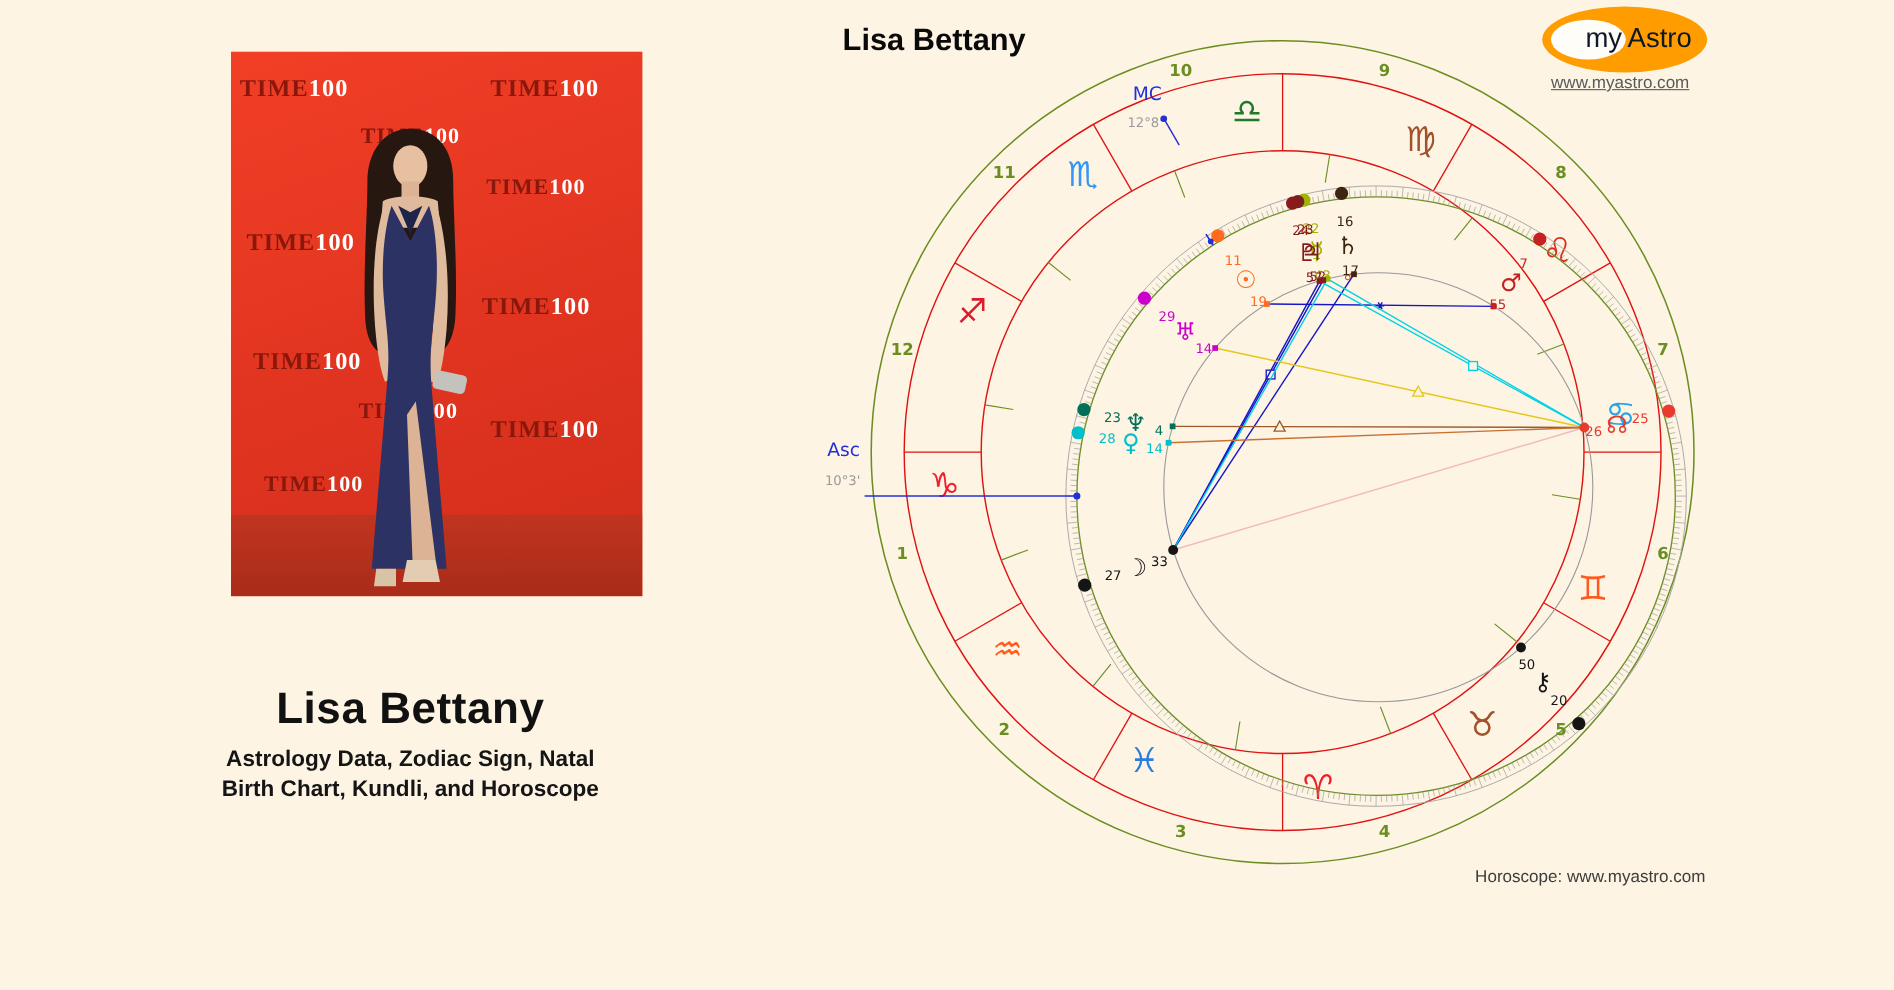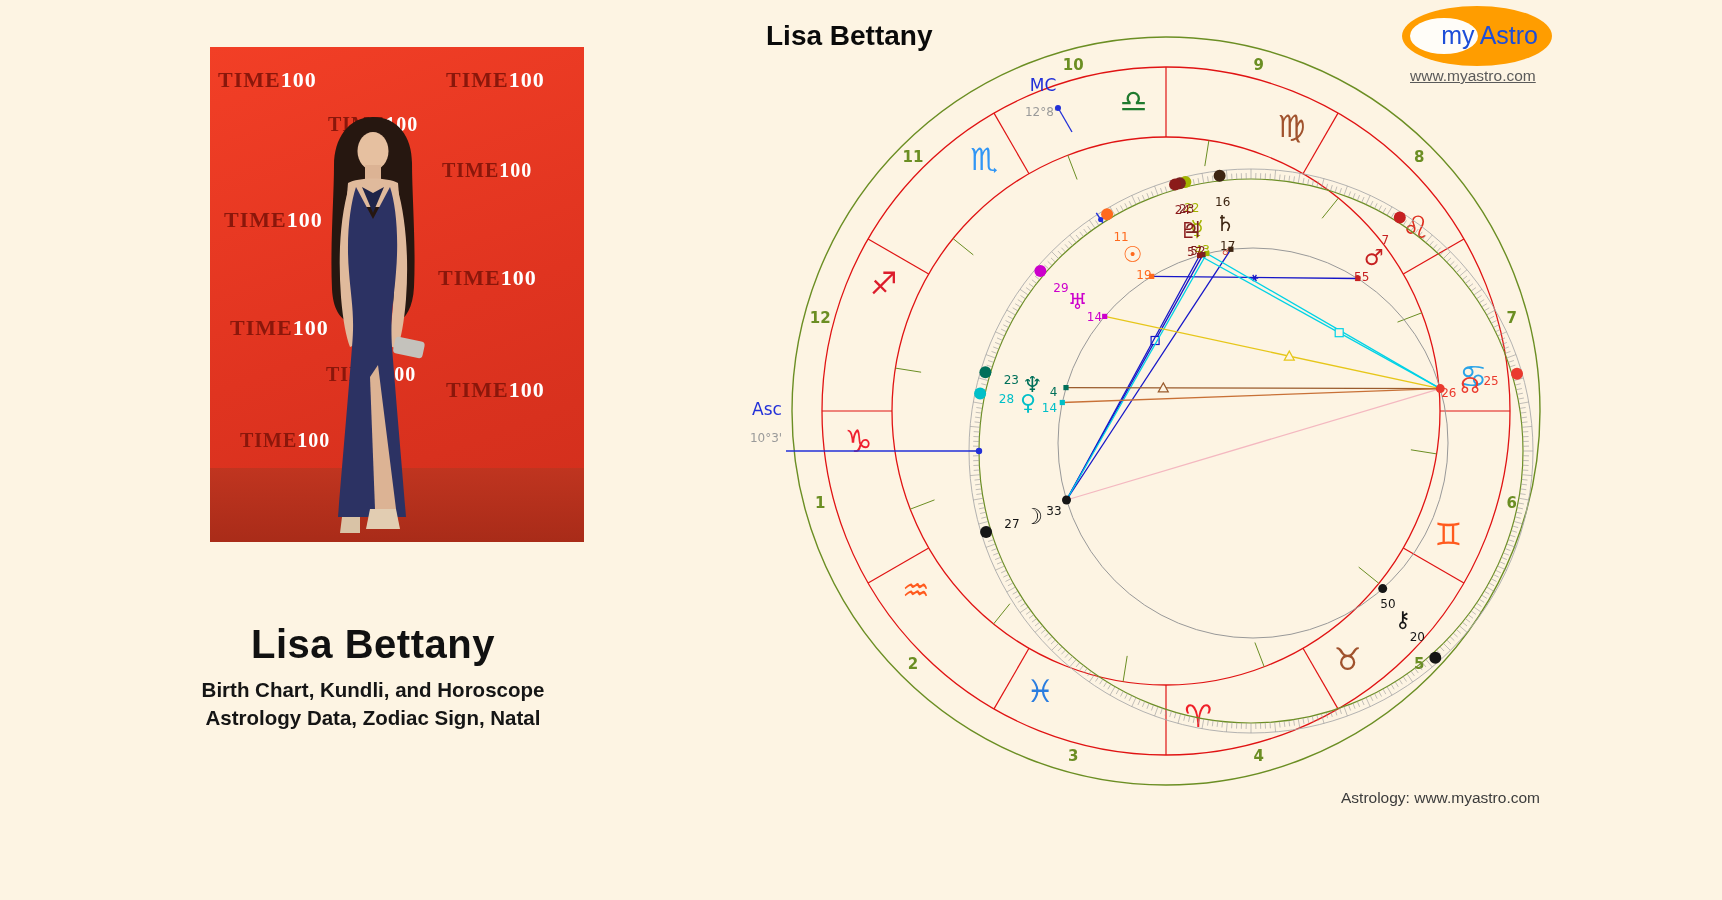--- a/index.html
+++ b/index.html
@@ -27,21 +27,21 @@
   .chart-header { position:absolute; left:766px; top:20px; font-size:28px; font-weight:bold; color:#0a0a0a; }
   #chart-wrap { position:absolute; left:740px; top:12px; width:810px; height:800px; }
 
   
   .logo { position:absolute; left:1402px; top:6px; width:150px; height:60px; cursor:pointer; }
   .logo-ellipse { position:absolute; left:0; top:0; width:150px; height:60px; border-radius:50%;
                   background:#ff9d00; }
   .logo-white { position:absolute; left:8px; top:12px; width:68px; height:36px; border-radius:50%;
                 background:#fffdf8; }
   .logo-text { position:absolute; left:0; top:15px; width:146px; text-align:right; font-size:25px;
-               color:#1d4ed8; font-weight:500; padding-right:10px; }
+               color:#0f172a; font-weight:500; padding-right:10px; }
   .logo-url { position:absolute; left:1410px; top:67px; font-size:15.5px; color:#5a5a5a;text-decoration:underline; }
 
   .copyright { position:absolute; left:1341px; top:789px; font-size:15.5px; color:#3c3c3c; }
 
   svg text { user-select:none; }
 </style>
 </head>
 <body>
 
 <div class="photo">
@@ -78,22 +78,22 @@
 
     <path d="M160,462 L186,462 L190,482 L156,482 Z" fill="#e2cdb2"></path>
     <path d="M132,470 L150,470 L150,486 L130,486 Z" fill="#d9c3a6"></path>
 
     <rect x="184" y="292" width="30" height="17" rx="4" fill="#c4c2bc" transform="rotate(12 199 300)"></rect>
   </svg>
 </div>
 
 <div class="page-title">Lisa Bettany</div>
 <div class="page-subtitle">
+  <div>Astrology Data, Zodiac Sign, Natal</div>
   <div>Birth Chart, Kundli, and Horoscope</div>
-  <div>Astrology Data, Zodiac Sign, Natal</div>
 </div>
 
 <div class="chart-header">Lisa Bettany</div>
 <div id="chart-wrap"><svg width="810" height="800" viewBox="0 0 810 800">
       <g>
         <circle cx="426.0" cy="399.0" r="374" stroke="#6b8e23" stroke-width="1.4" fill="none"></circle>
         <circle cx="426.0" cy="399.0" r="344" stroke="#e01313" stroke-width="1.3" fill="none"></circle>
         <circle cx="426.0" cy="399.0" r="274" stroke="#e01313" stroke-width="1.3" fill="none"></circle>
         <line x1="700.0" y1="399.0" x2="770.0" y2="399.0" stroke="#e01313" stroke-width="1.2"></line>
         <line x1="663.3" y1="262.0" x2="723.9" y2="227.0" stroke="#e01313" stroke-width="1.2"></line>
@@ -636,13 +636,13 @@
       </g>
     </svg></div>
 
 <div class="logo">
   <div class="logo-ellipse"></div>
   <div class="logo-white"></div>
   <div class="logo-text"><span>my</span> <span>Astro</span></div>
 </div>
 <div class="logo-url">www.myastro.com</div>
 
-<div class="copyright">Astrology: www.myastro.com</div>
+<div class="copyright">Horoscope: www.myastro.com</div>
 
 </body></html>

